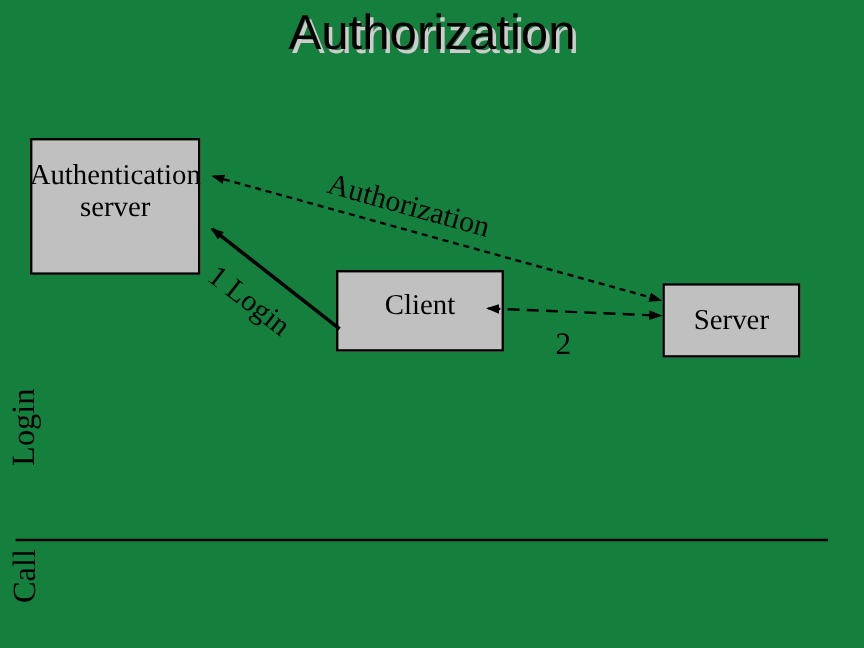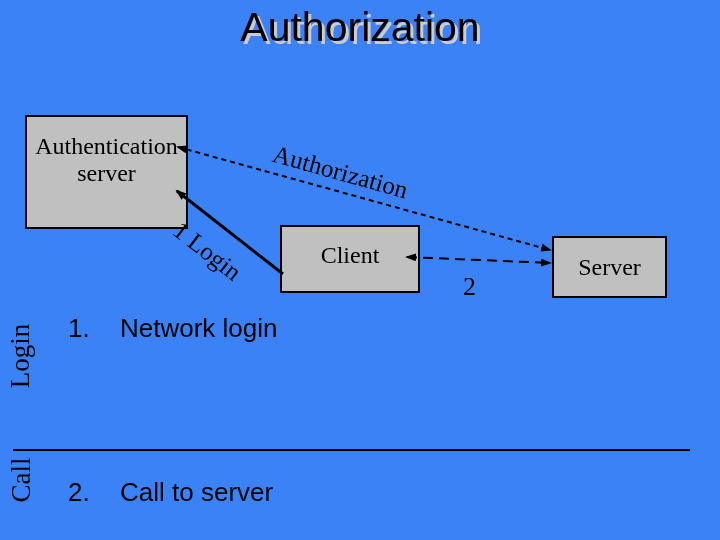--- a/index.html
+++ b/index.html
@@ -1,31 +1,31 @@
 <!DOCTYPE html>
 <html><head>
 <meta charset="utf-8">
 <style>
   html,body{margin:0;padding:0;background:#fff;}
   .slide{
-    position:relative;width:720px;height:540px;background:#3b82f6;
+    position:relative;width:720px;height:540px;background:#15803d;
     overflow:hidden;font-family:"Liberation Serif", serif;color:#000;
   }
   .title{
     position:absolute;left:0;top:6px;width:720px;text-align:center;
     font-family:"Liberation Sans", sans-serif;font-size:41px;line-height:1.05;
     color:#000;text-shadow:3px 3px 0 #cccccc;white-space:nowrap;
   }
   .box{
     position:absolute;background:#c0c0c0;border:2px solid #000;
     box-sizing:border-box;display:flex;flex-direction:column;
     align-items:center;justify-content:center;text-align:center;
     font-family:"Liberation Serif", serif;color:#000;
   }
-  .box.auth{left:25px;top:115px;width:163px;height:114px;font-size:24px;line-height:27px;padding-bottom:25px;}
+  .box.auth{left:25px;top:115px;width:142px;height:114px;font-size:24px;line-height:27px;padding-bottom:25px;}
   .box.client{left:280px;top:225px;width:140px;height:68px;font-size:24px;padding-bottom:8px;}
   .box.server{left:552px;top:236px;width:115px;height:62px;font-size:24px;}
   .overlay{position:absolute;left:0;top:0;width:720px;height:540px;}
   .lbl{position:absolute;white-space:nowrap;line-height:1;color:#000;}
   .lbl.auth-edge{left:277px;top:141px;font-size:25px;transform:rotate(15.6deg);transform-origin:left top;}
   .lbl.login-edge{left:184px;top:217px;font-size:25px;transform:rotate(37.7deg);transform-origin:left top;}
   .lbl.two{left:463px;top:274px;font-size:26px;}
   .side{position:absolute;white-space:nowrap;font-size:27px;line-height:1;transform:translate(-50%,-50%) rotate(-90deg);}
   .side.login-side{left:20px;top:356px;}
   .side.call-side{left:21px;top:480px;}
@@ -73,21 +73,15 @@
     <line x1="13" y1="450" x2="690" y2="450" stroke="#000" stroke-width="2"></line>
   </svg>
 
   <div class="lbl auth-edge">Authorization</div>
   <div class="lbl login-edge">1 Login</div>
   <div class="lbl two">2</div>
 
   <div class="side login-side">Login</div>
   <div class="side call-side">Call</div>
 
-  <div class="item item1">
-    <span class="num">1.</span><span>Network login</span>
-  </div>
 
-  <div class="item item2">
-    <span class="num">2.</span><span>Call to server</span>
-  </div>
 
 </div>
 
 </body></html>

